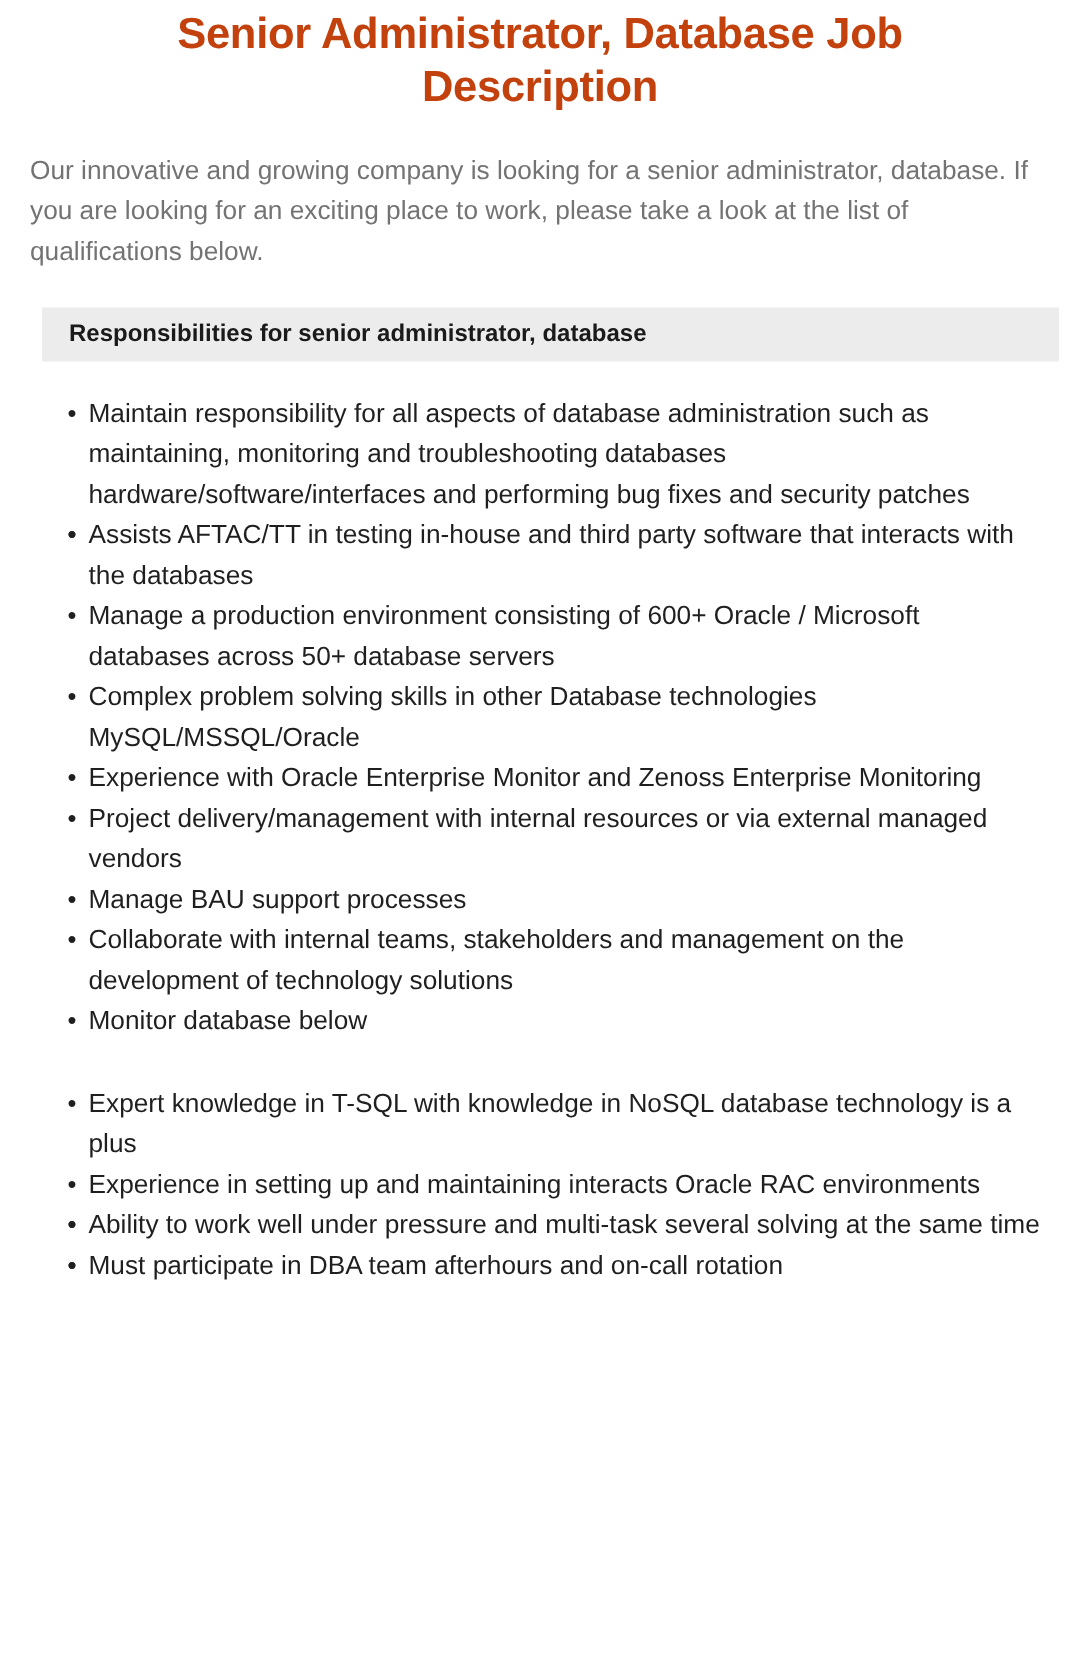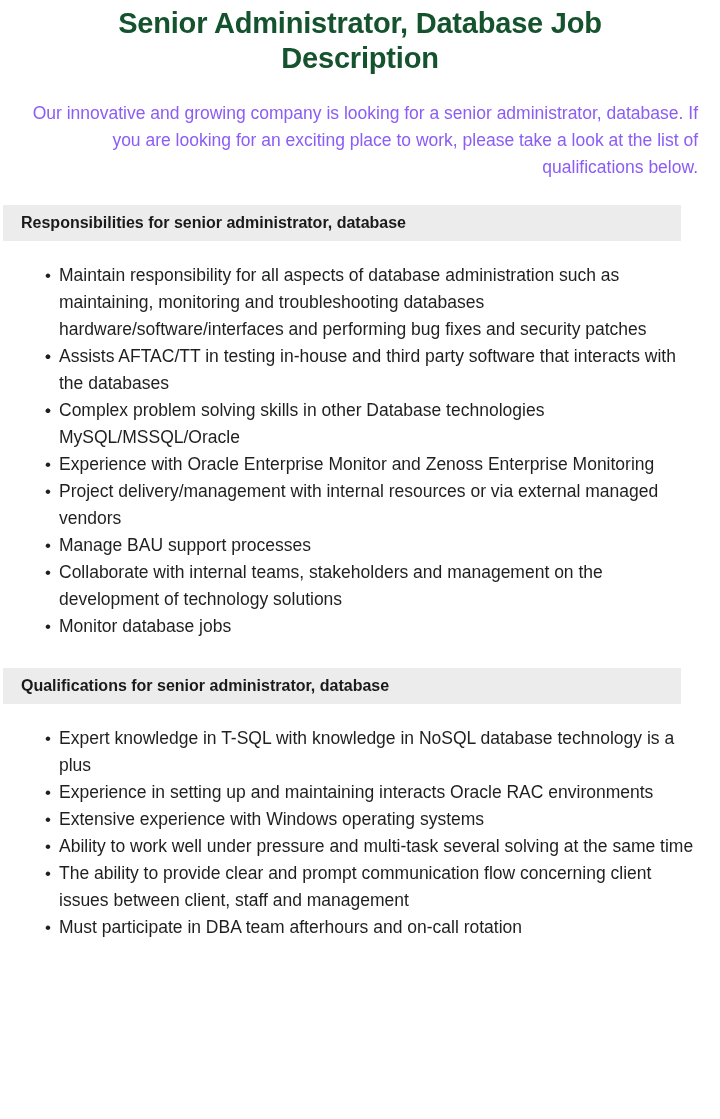--- a/index.html
+++ b/index.html
@@ -20,38 +20,37 @@
     width: 720px;
     padding: 0;
     margin: 0 auto;
     position: relative;
   }
   .page-title {
     font-size: 29px;
     font-weight: bold;
     line-height: 35px;
     text-align: center;
-    color: #14532d;
+    color: #c2410c;
     margin: 6px 45px 0 45px;
     letter-spacing: -0.2px;
   }
   .intro {
     font-size: 17.5px;
     line-height: 27px;
-    color: #8b5cf6;
+    color: #737373;
     margin: 24px 20px 0 20px;
     width: 678px;
-    text-align: right;
   }
   .section {
     margin-top: 24px;
   }
   .section-header {
     background: #ececec;
-    margin: 0 20px 0 3px;
+    margin: 0 20px 0 28px;
     width: 678px;
     height: 36px;
     display: flex;
     align-items: center;
     padding: 0 0 0 18px;
   }
   .section-header-label {
     font-size: 16px;
     font-weight: bold;
     color: #1a1a1a;
@@ -96,37 +95,34 @@
   <p class="intro">Our innovative and growing company is looking for a senior administrator, database. If you are looking for an exciting place to work, please take a look at the list of qualifications below.</p>
 
   <div class="section section-responsibilities">
     <div class="section-header">
       <span class="section-header-label">Responsibilities for senior administrator, database</span>
     </div>
     <ul class="bullets">
       <li><span class="dot">•</span><span>Maintain responsibility for all aspects of database administration such as maintaining, monitoring and troubleshooting databases hardware/software/interfaces and performing bug fixes and security patches</span></li>
       <li><span class="dot">•</span></li>
       <li><span class="dot">•</span><span>Assists AFTAC/TT in testing in-house and third party software that interacts with the databases</span></li>
-      <li><span class="dot">•</span></li>
+      <li><span class="dot">•</span><span>Manage a production environment consisting of 600+ Oracle / Microsoft databases across 50+ database servers</span></li>
       <li><span class="dot">•</span><span>Complex problem solving skills in other Database technologies MySQL/MSSQL/Oracle</span></li>
       <li><span class="dot">•</span><span>Experience with Oracle Enterprise Monitor and Zenoss Enterprise Monitoring</span></li>
       <li><span class="dot">•</span><span>Project delivery/management with internal resources or via external managed vendors</span></li>
       <li><span class="dot">•</span><span>Manage BAU support processes</span></li>
       <li><span class="dot">•</span><span>Collaborate with internal teams, stakeholders and management on the development of technology solutions</span></li>
-      <li><span class="dot">•</span><span>Monitor database jobs</span></li>
+      <li><span class="dot">•</span><span>Monitor database below</span></li>
     </ul>
   </div>
 
   <div class="section section-qualifications">
-    <div class="section-header">
-      <span class="section-header-label">Qualifications for senior administrator, database</span>
-    </div>
     <ul class="bullets">
       <li><span class="dot">•</span><span>Expert knowledge in T-SQL with knowledge in NoSQL database technology is a plus</span></li>
       <li><span class="dot">•</span><span>Experience in setting up and maintaining interacts Oracle RAC environments</span></li>
-      <li><span class="dot">•</span><span>Extensive experience with Windows operating systems</span></li>
+      <li><span class="dot">•</span></li>
       <li><span class="dot">•</span><span>Ability to work well under pressure and multi-task several solving at the same time</span></li>
-      <li><span class="dot">•</span><span>The ability to provide clear and prompt communication flow concerning client issues between client, staff and management</span></li>
+      <li><span class="dot">•</span></li>
       <li><span class="dot">•</span><span>Must participate in DBA team afterhours and on-call rotation</span></li>
     </ul>
   </div>
 
 </div>
 
 </body></html>

